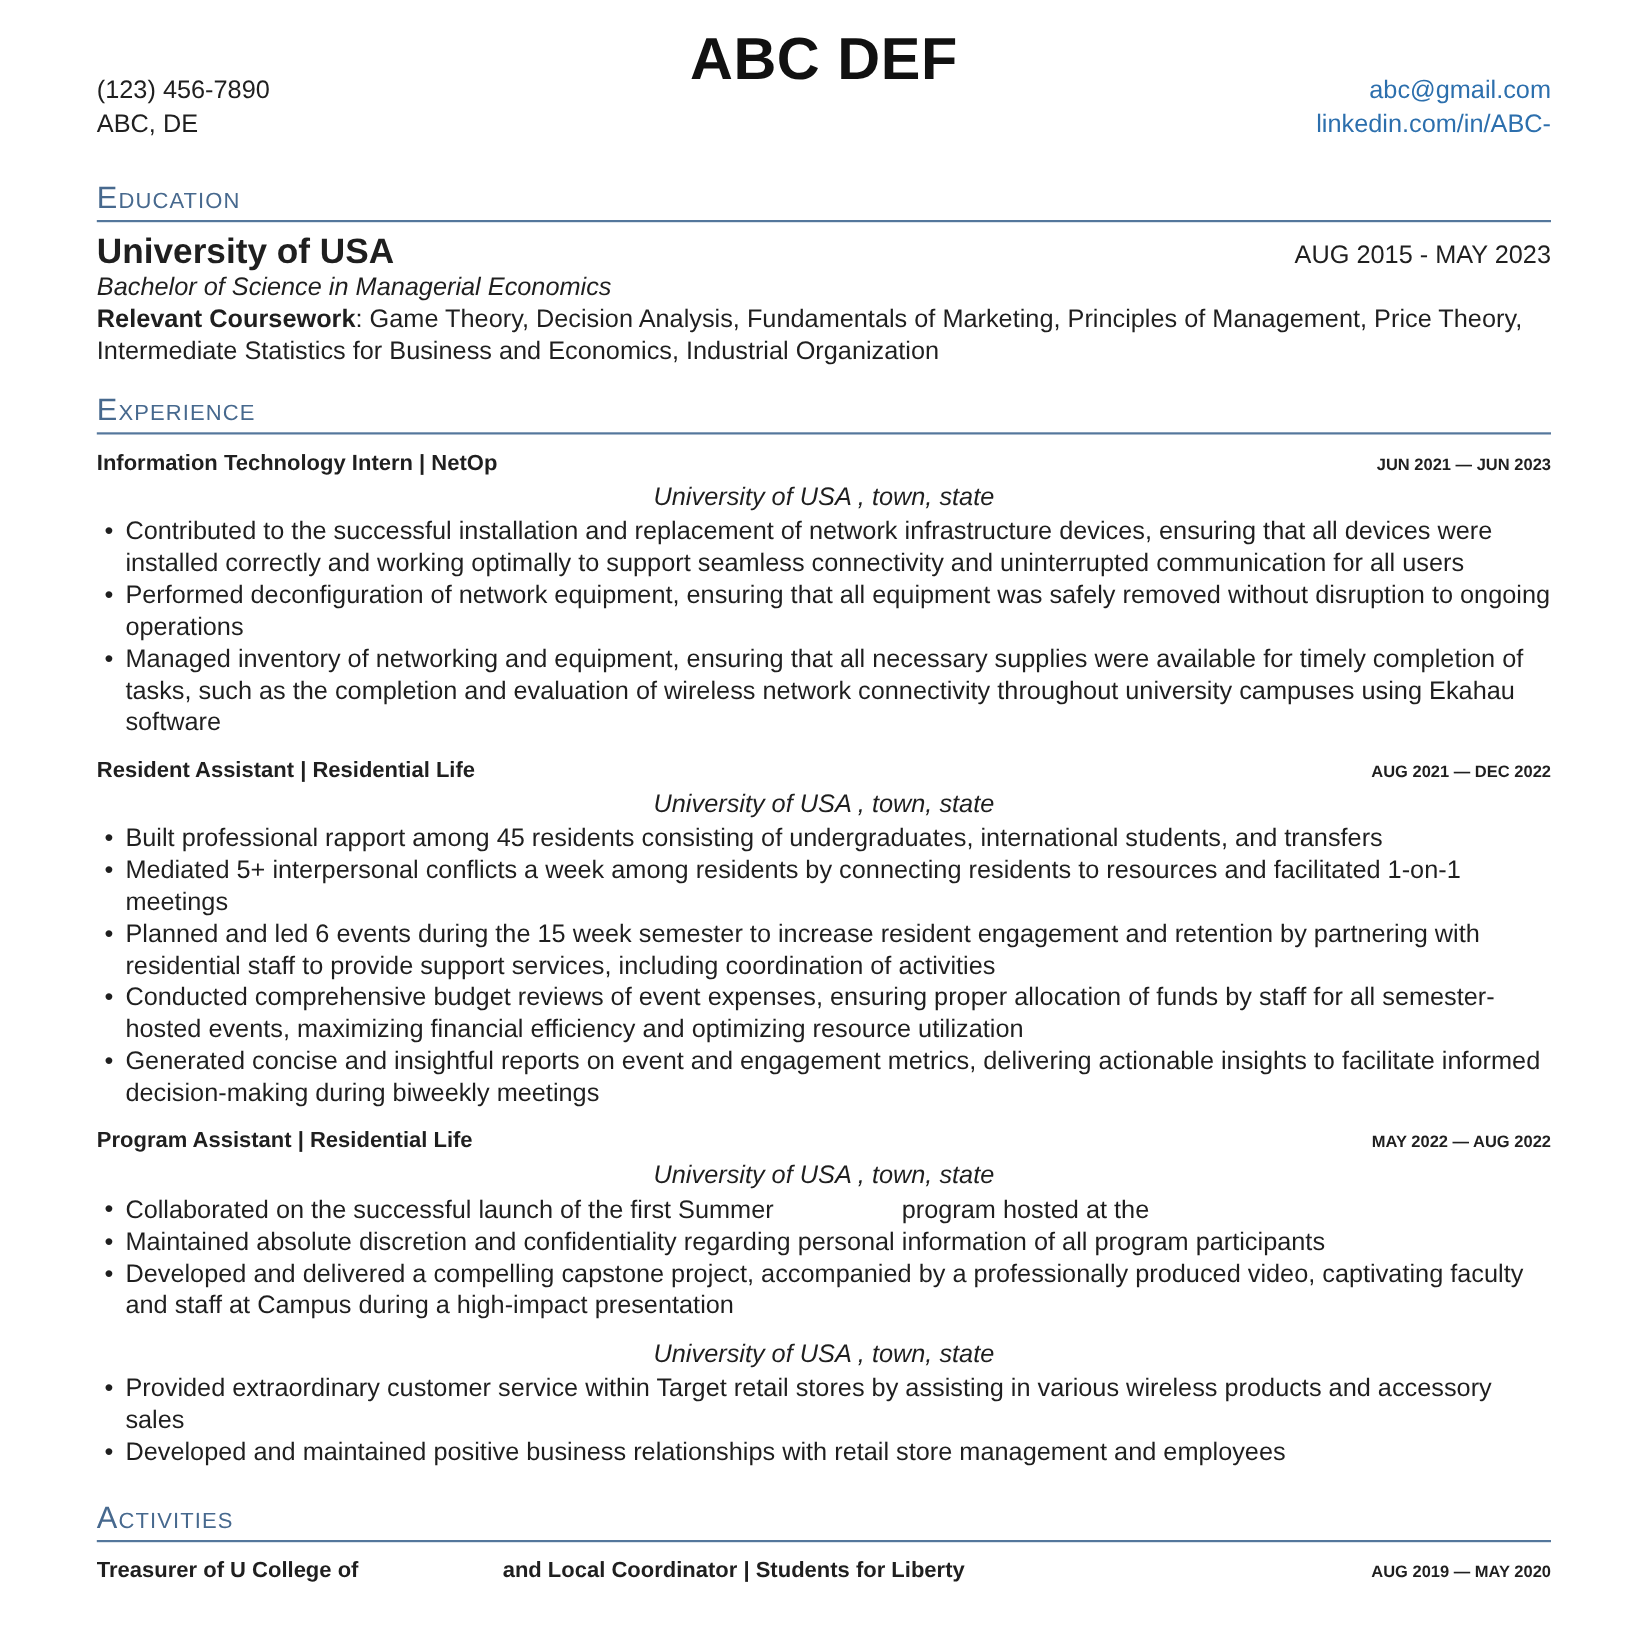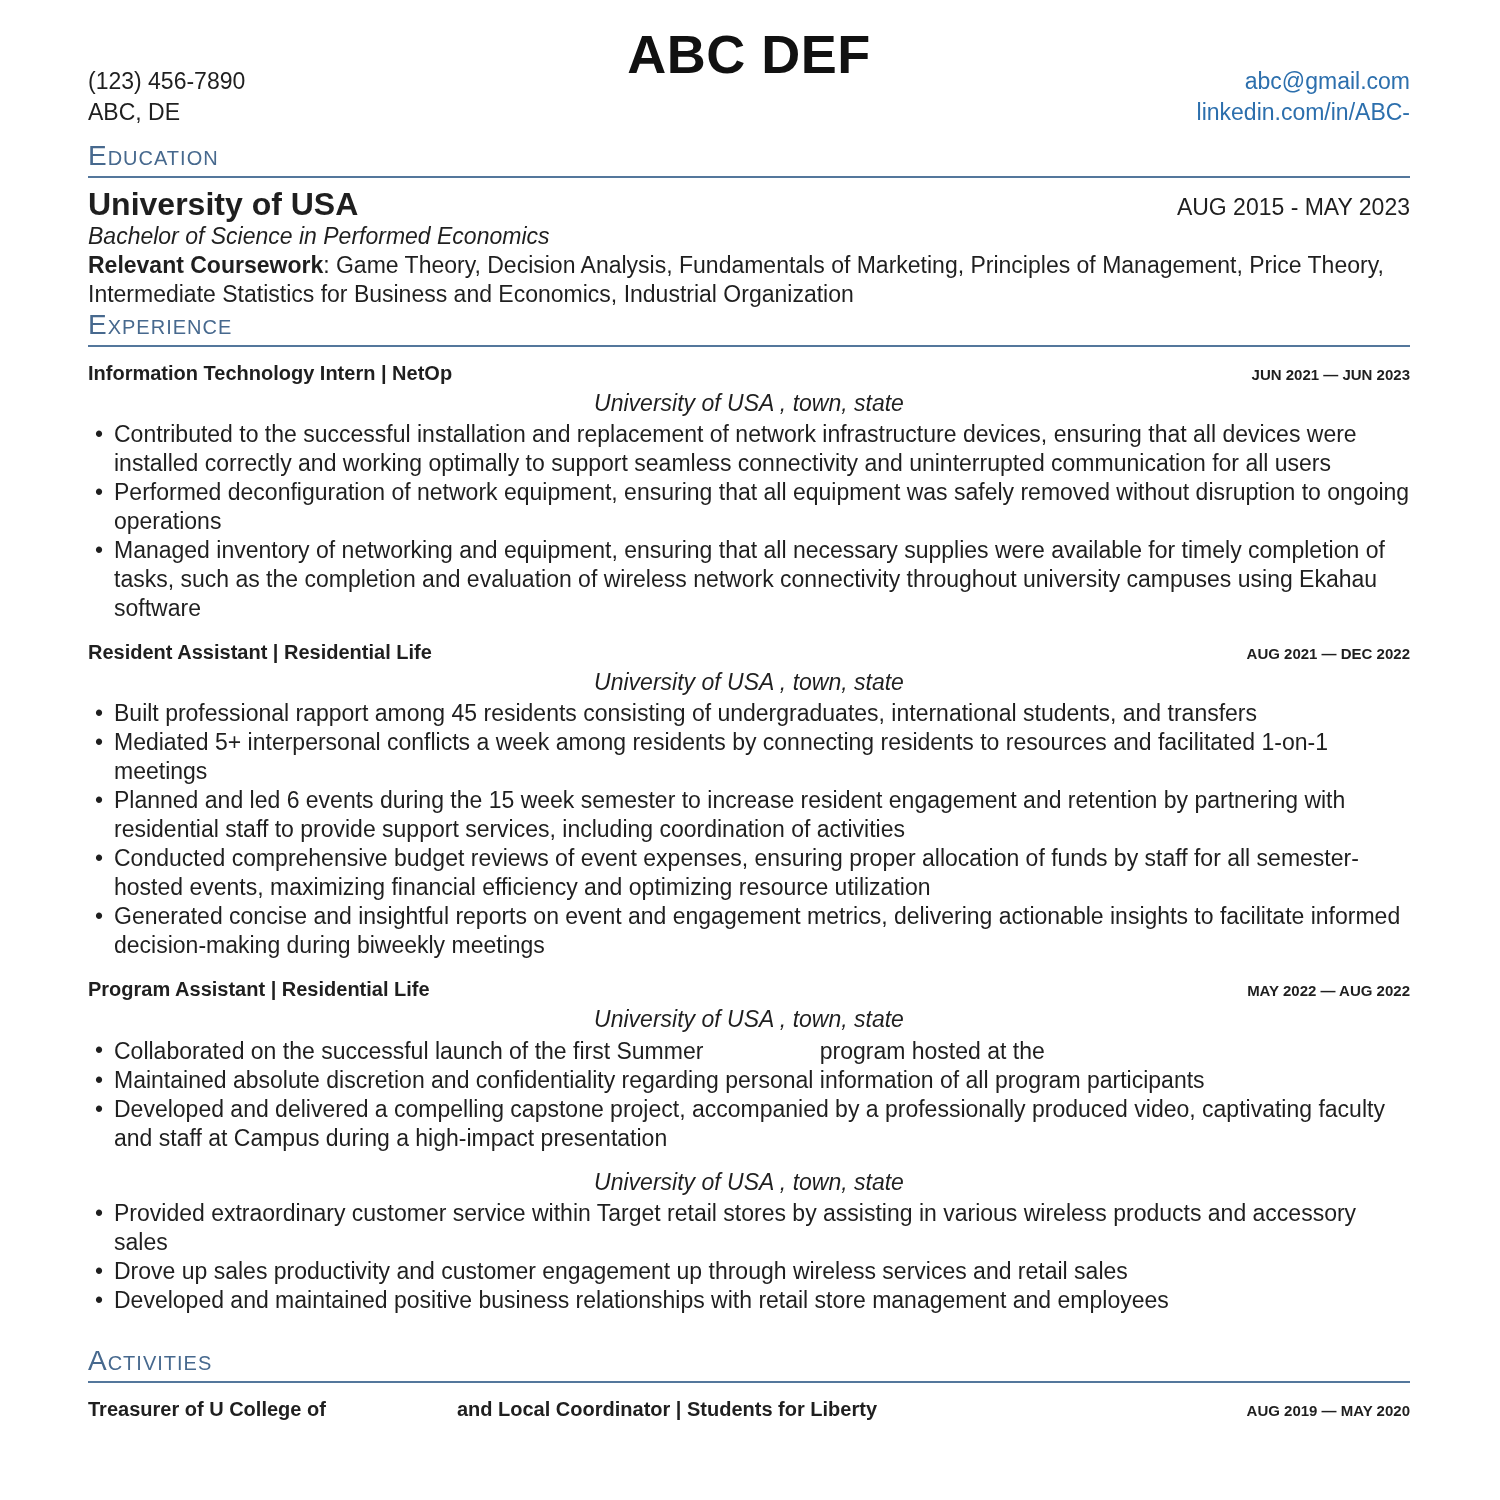--- a/index.html
+++ b/index.html
@@ -14,21 +14,21 @@
   .page { width:1500px; height:1500px; padding:24px 90px 0 88px; overflow:hidden; }
 
   
   .header { position:relative; height:116px; }
   .name { text-align:center; font-size:54px; line-height:60px; font-weight:bold; color:#111; letter-spacing:0.5px; }
   .contact-left { position:absolute; left:0; top:42px; line-height:31px; }
   .contact-right { position:absolute; right:0; top:42px; line-height:31px; text-align:right; }
   .contact-right a { color:var(--link); text-decoration:none; display:block; }
 
   
-  .section { }
+  .section { margin-top:24px; }
   .section.activities { margin-top:30px; }
   .section-heading {
     font-variant:small-caps; font-size:28px; line-height:32px;
     color:var(--accent); letter-spacing:1px; font-weight:normal;
     border-bottom:2px solid #54779c; padding-bottom:4px; margin-bottom:12px;
   }
 
   
   .row { display:flex; justify-content:space-between; align-items:baseline; }
   .school { font-weight:bold; font-size:32px; }
@@ -63,21 +63,21 @@
       <a href="#">linkedin.com/in/ABC-</a>
     </div>
   </div>
 
   <div class="section">
     <div class="section-heading">Education</div>
     <div class="row">
       <div class="school">University of USA</div>
       <div class="edu-dates">AUG 2015 - MAY 2023</div>
     </div>
-    <div class="degree">Bachelor of Science in Performed Economics</div>
+    <div class="degree">Bachelor of Science in Managerial Economics</div>
     <div class="coursework"><b>Relevant Coursework</b><span>: Game Theory, Decision Analysis, Fundamentals of Marketing, Principles of Management, Price Theory, Intermediate Statistics for Business and Economics, Industrial Organization</span></div>
   </div>
 
   <div class="section">
     <div class="section-heading">Experience</div>
     <div id="experience-jobs">
         <div class="job">
           <div class="job-head">
             <div class="job-title">Information Technology Intern | NetOp</div>
             <div class="job-dates">JUN 2021 — JUN 2023</div>
@@ -112,21 +112,20 @@
           <ul class="bullets">
             <li>Collaborated on the successful launch of the first Summer<span class="redact" style="width: 110px;"></span> program hosted at the <span class="redact" style="width: 300px;"></span></li>
             <li>Maintained absolute discretion and confidentiality regarding personal information of all program participants</li>
             <li>Developed and delivered a compelling capstone project, accompanied by a professionally produced video, captivating faculty and staff at Campus during a high-impact presentation</li>
           </ul>
         </div>
         <div class="job">
           <div class="job-subtitle">University of USA , town, state</div>
           <ul class="bullets">
             <li>Provided extraordinary customer service within Target retail stores by assisting in various wireless products and accessory sales</li>
-            <li>Drove up sales productivity and customer engagement up through wireless services and retail sales</li>
             <li>Developed and maintained positive business relationships with retail store management and employees</li>
           </ul>
         </div>
       </div>
   </div>
 
   <div class="section activities">
     <div class="section-heading">Activities</div>
     <div id="activities-jobs">
         <div class="job">

